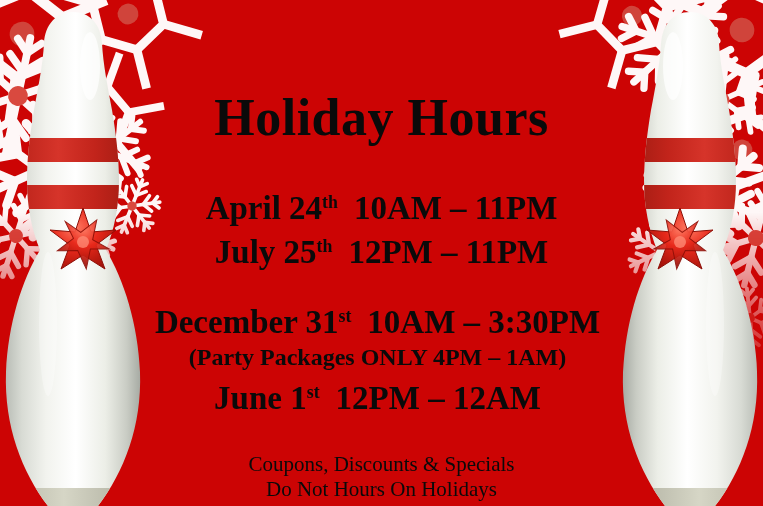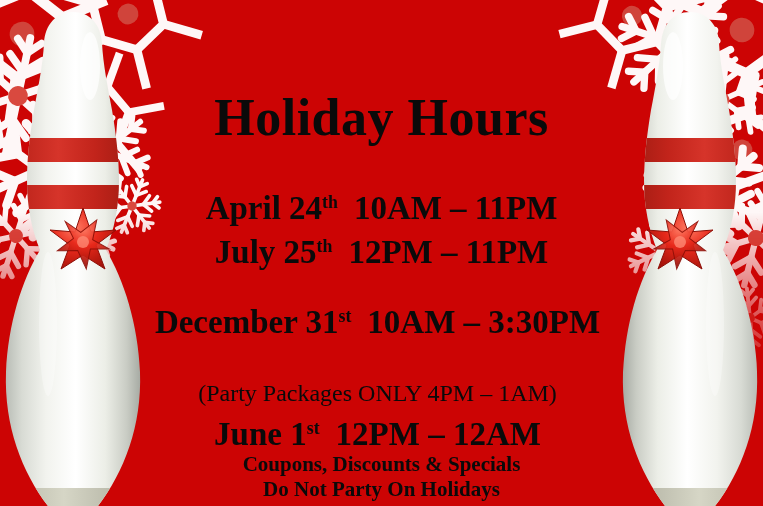--- a/index.html
+++ b/index.html
@@ -84,34 +84,33 @@
     font-size: 0.54em;
     vertical-align: 0.62em;
     letter-spacing: 0;
   }
   .hours-line .gap {
     display: inline-block;
     width: 16px;
   }
   .note-line {
     font-size: 24px;
-    font-weight: normal;
+    font-weight: bold;
     line-height: 32px;
     white-space: nowrap;
-    margin-top: 36px;
   }
   .footer {
     position: absolute;
     top: 452px;
     left: 0;
     right: 0;
   }
   .footer-line {
     font-size: 21px;
-    font-weight: bold;
+    font-weight: normal;
     line-height: 25px;
     white-space: nowrap;
   }
 </style>
 </head>
 <body>
 
 <div id="poster">
 
   <div class="bg-red"></div>
@@ -330,17 +329,17 @@
         <span class="date">December 31</span><span class="ord">st</span><span class="gap"></span><span class="time">10AM – 3:30PM</span>
       </div>
       <div class="note-line">(Party Packages ONLY 4PM – 1AM)</div>
       <div class="hours-line">
         <span class="date">June 1</span><span class="ord">st</span><span class="gap"></span><span class="time">12PM – 12AM</span>
       </div>
     </div>
 
     <div class="footer">
       <div class="footer-line">Coupons, Discounts &amp; Specials</div>
-      <div class="footer-line">Do Not Party On Holidays</div>
+      <div class="footer-line">Do Not Hours On Holidays</div>
     </div>
 
   </div>
 </div>
 
 </body></html>

